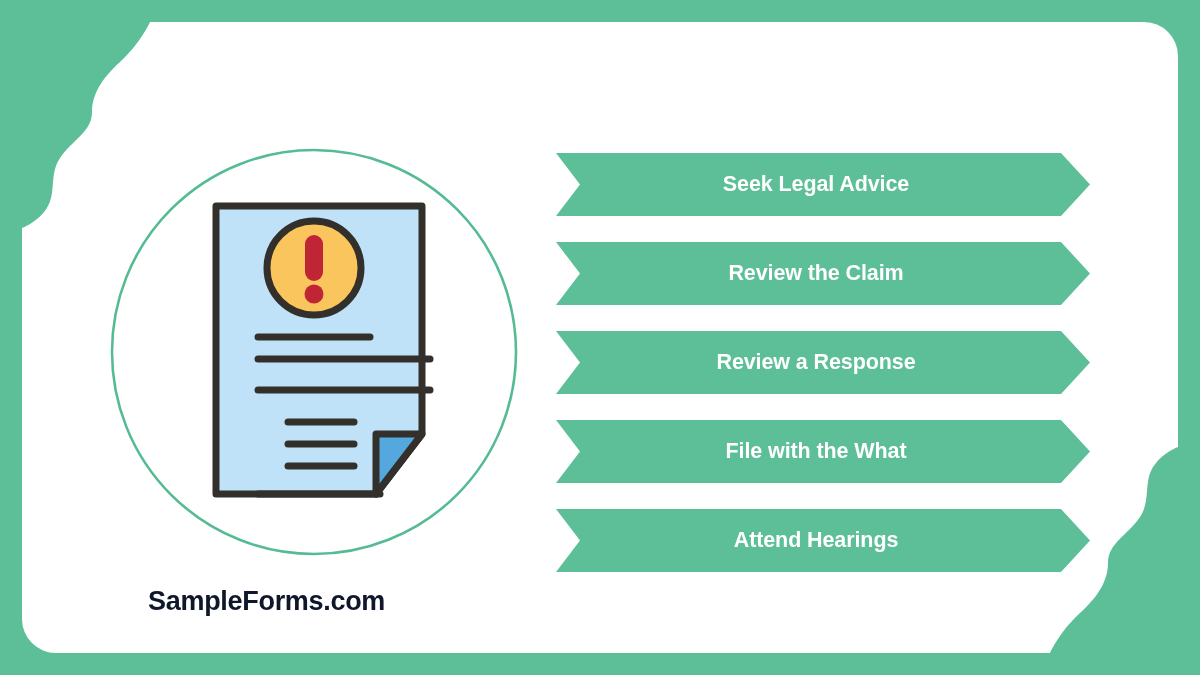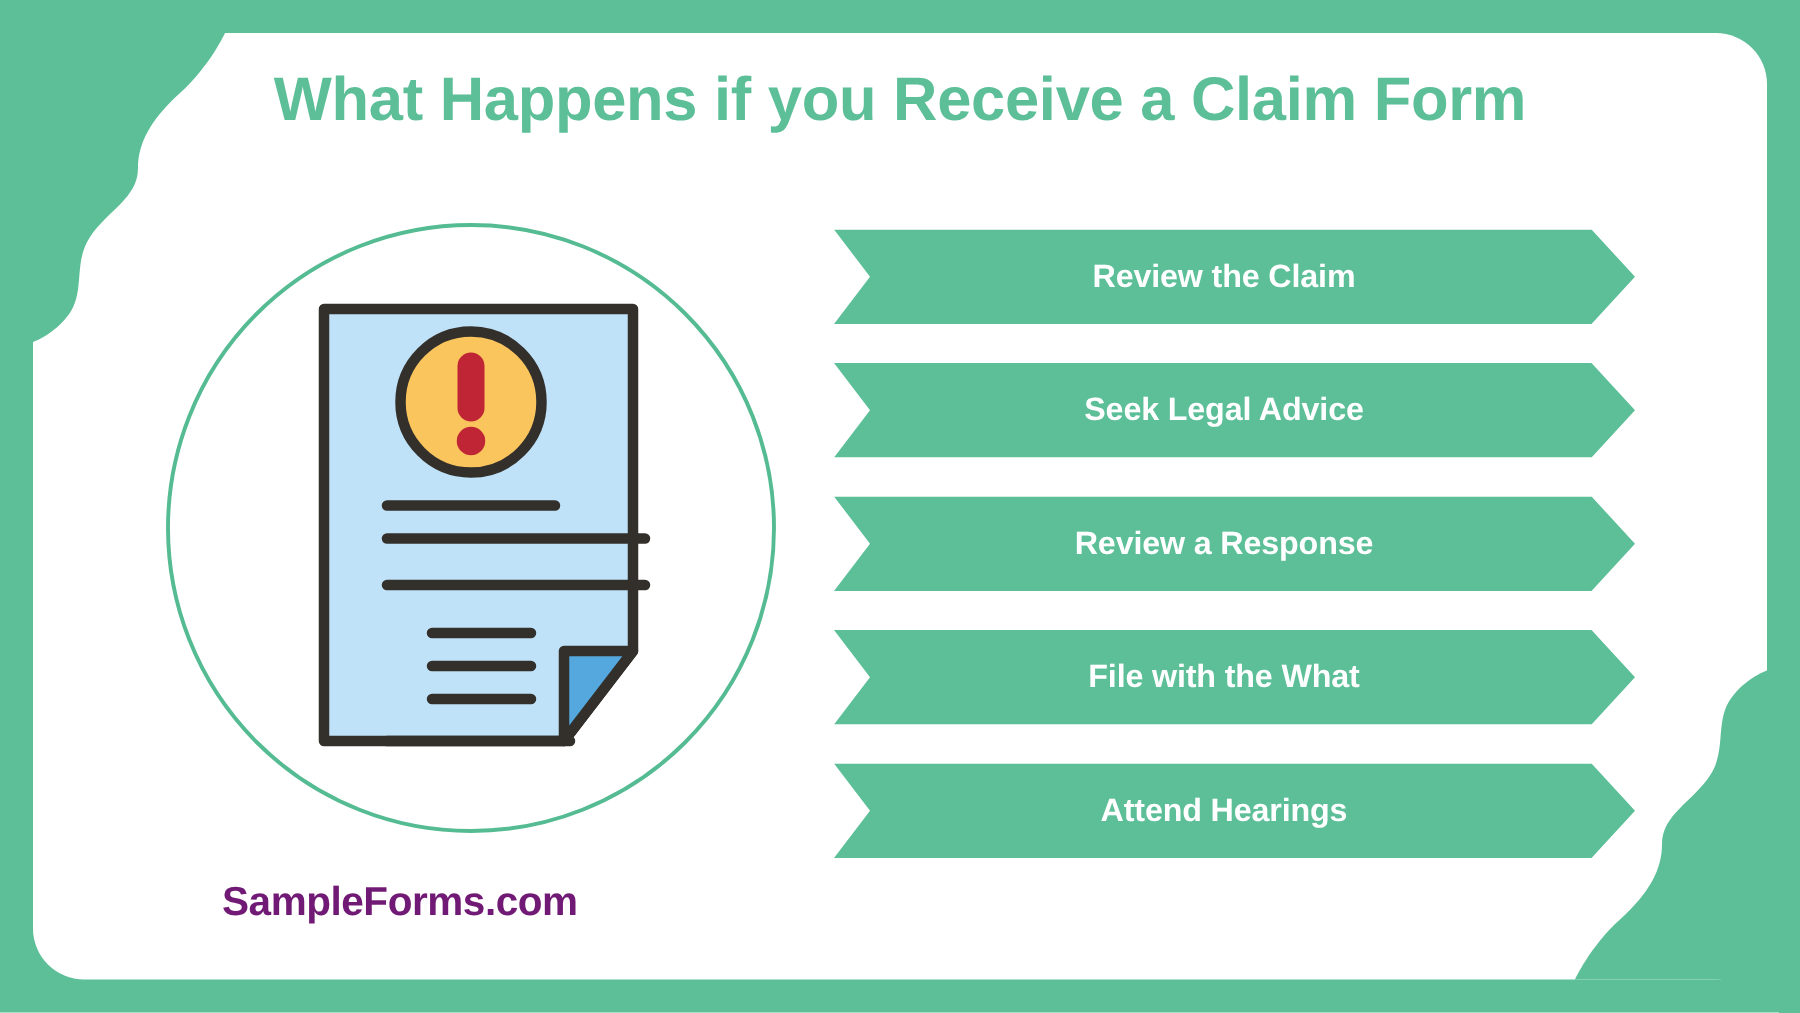--- a/index.html
+++ b/index.html
@@ -92,21 +92,21 @@
     text-align: center;
   }
 
   
   .brand {
     position: absolute;
     left: 148px;
     top: 586px;
     font-size: 27px;
     font-weight: 700;
-    color: #701a75;
+    color: #0f172a;
     letter-spacing: -0.3px;
     white-space: nowrap;
   }
 </style>
 </head>
 <body>
 
 <div class="canvas">
 
   <svg class="frame-svg" viewBox="0 0 1200 675" aria-hidden="true">
@@ -121,21 +121,20 @@
              C48,176 58,196 44,212
              C34,224 22,228 22,228 Z"></path>
 
     <path fill="#5cbf98" d="M1178,653 L1050,653 C1050,653 1060,631 1080,613
              C1100,595 1108,579 1108,563
              C1108,543 1128,535 1140,517
              C1152,499 1142,479 1156,463
              C1166,451 1178,447 1178,447 Z"></path>
   </svg>
 
-  <div class="title">What Happens if you Receive a Claim Form</div>
 
   <div class="illustration">
     <svg viewBox="0 0 412 412" aria-hidden="true">
 
       <circle cx="206" cy="206" r="202" fill="none" stroke="#55bb92" stroke-width="2.6"></circle>
 
       <g>
 
         <path d="M108,60 L314,60 L314,288 L268,348 L108,348 Z" fill="#bfe2f8" stroke="#33302c" stroke-width="7" stroke-linejoin="round"></path>
 
@@ -159,34 +158,34 @@
       </g>
     </svg>
   </div>
 
   <div class="steps">
 
     <div class="step">
       <svg class="step-shape" viewBox="0 0 534 63" preserveAspectRatio="none" aria-hidden="true">
         <path d="M0,0 L505,0 L534,31.5 L505,63 L0,63 L24,31.5 Z" fill="#5cbf98"></path>
       </svg>
+      <div class="step-label">Seek Legal Advice</div>
+    </div>
+
+    <div class="step">
+      <svg class="step-shape" viewBox="0 0 534 63" preserveAspectRatio="none" aria-hidden="true">
+        <path d="M0,0 L505,0 L534,31.5 L505,63 L0,63 L24,31.5 Z" fill="#5cbf98"></path>
+      </svg>
       <div class="step-label">Review the Claim</div>
     </div>
 
     <div class="step">
       <svg class="step-shape" viewBox="0 0 534 63" preserveAspectRatio="none" aria-hidden="true">
         <path d="M0,0 L505,0 L534,31.5 L505,63 L0,63 L24,31.5 Z" fill="#5cbf98"></path>
       </svg>
-      <div class="step-label">Seek Legal Advice</div>
-    </div>
-
-    <div class="step">
-      <svg class="step-shape" viewBox="0 0 534 63" preserveAspectRatio="none" aria-hidden="true">
-        <path d="M0,0 L505,0 L534,31.5 L505,63 L0,63 L24,31.5 Z" fill="#5cbf98"></path>
-      </svg>
       <div class="step-label">Review a Response</div>
     </div>
 
     <div class="step">
       <svg class="step-shape" viewBox="0 0 534 63" preserveAspectRatio="none" aria-hidden="true">
         <path d="M0,0 L505,0 L534,31.5 L505,63 L0,63 L24,31.5 Z" fill="#5cbf98"></path>
       </svg>
       <div class="step-label">File with the What</div>
     </div>
 

